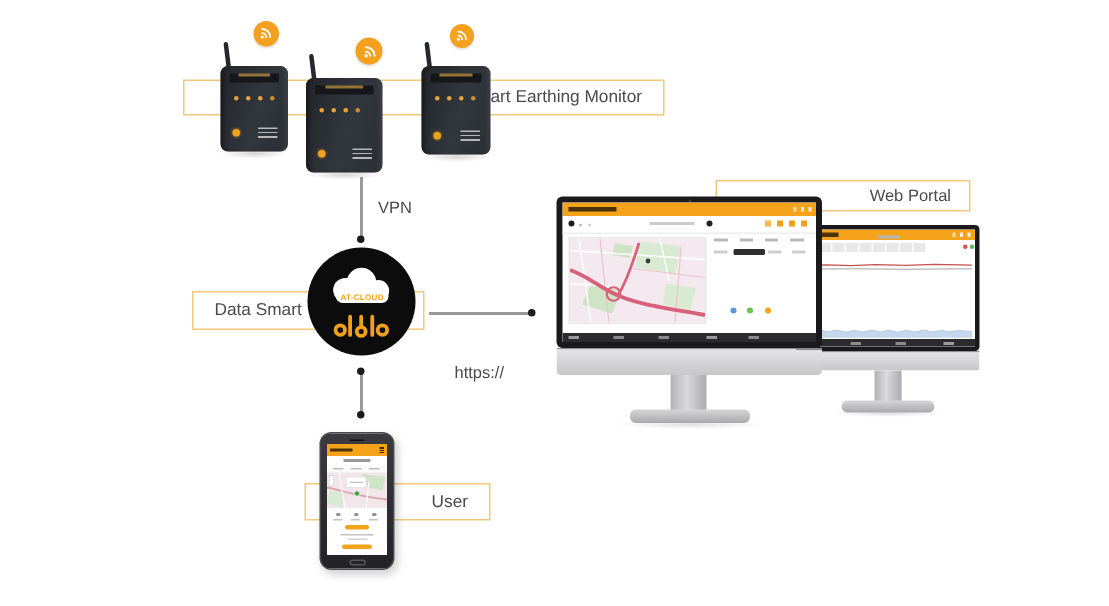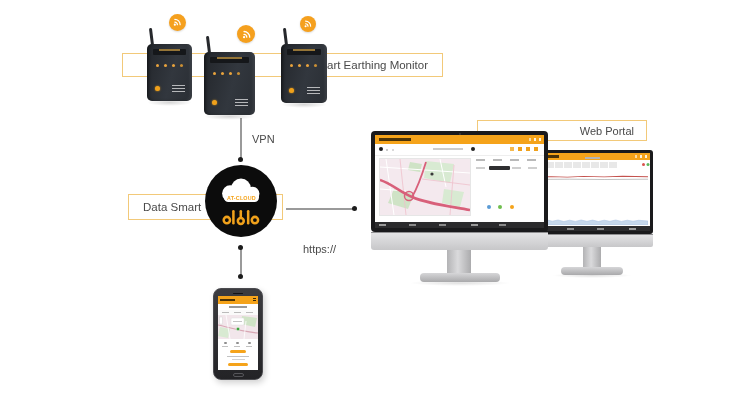--- a/index.html
+++ b/index.html
@@ -158,20 +158,23 @@
 
   <div class="label-box" id="sem-box">
     <span>Smart Earthing Monitor</span>
   </div>
   <div class="label-box" id="dc-box">
     <span>Data Smart</span>
   </div>
   <div class="label-box" id="wp-box">
     <span>Web Portal</span>
   </div>
+  <div class="label-box" id="user-box">
+    <span>User</span>
+  </div>
 
   <div class="cline" id="vpn-line"></div>
   <div class="cdot" id="vpn-dot"></div>
   <div class="clabel" id="vpn-label">VPN</div>
 
   <div class="cline" id="https-line"></div>
   <div class="cdot" id="https-dot"></div>
   <div class="clabel" id="https-label">https://</div>
 
   <div class="cline" id="user-line"></div>

